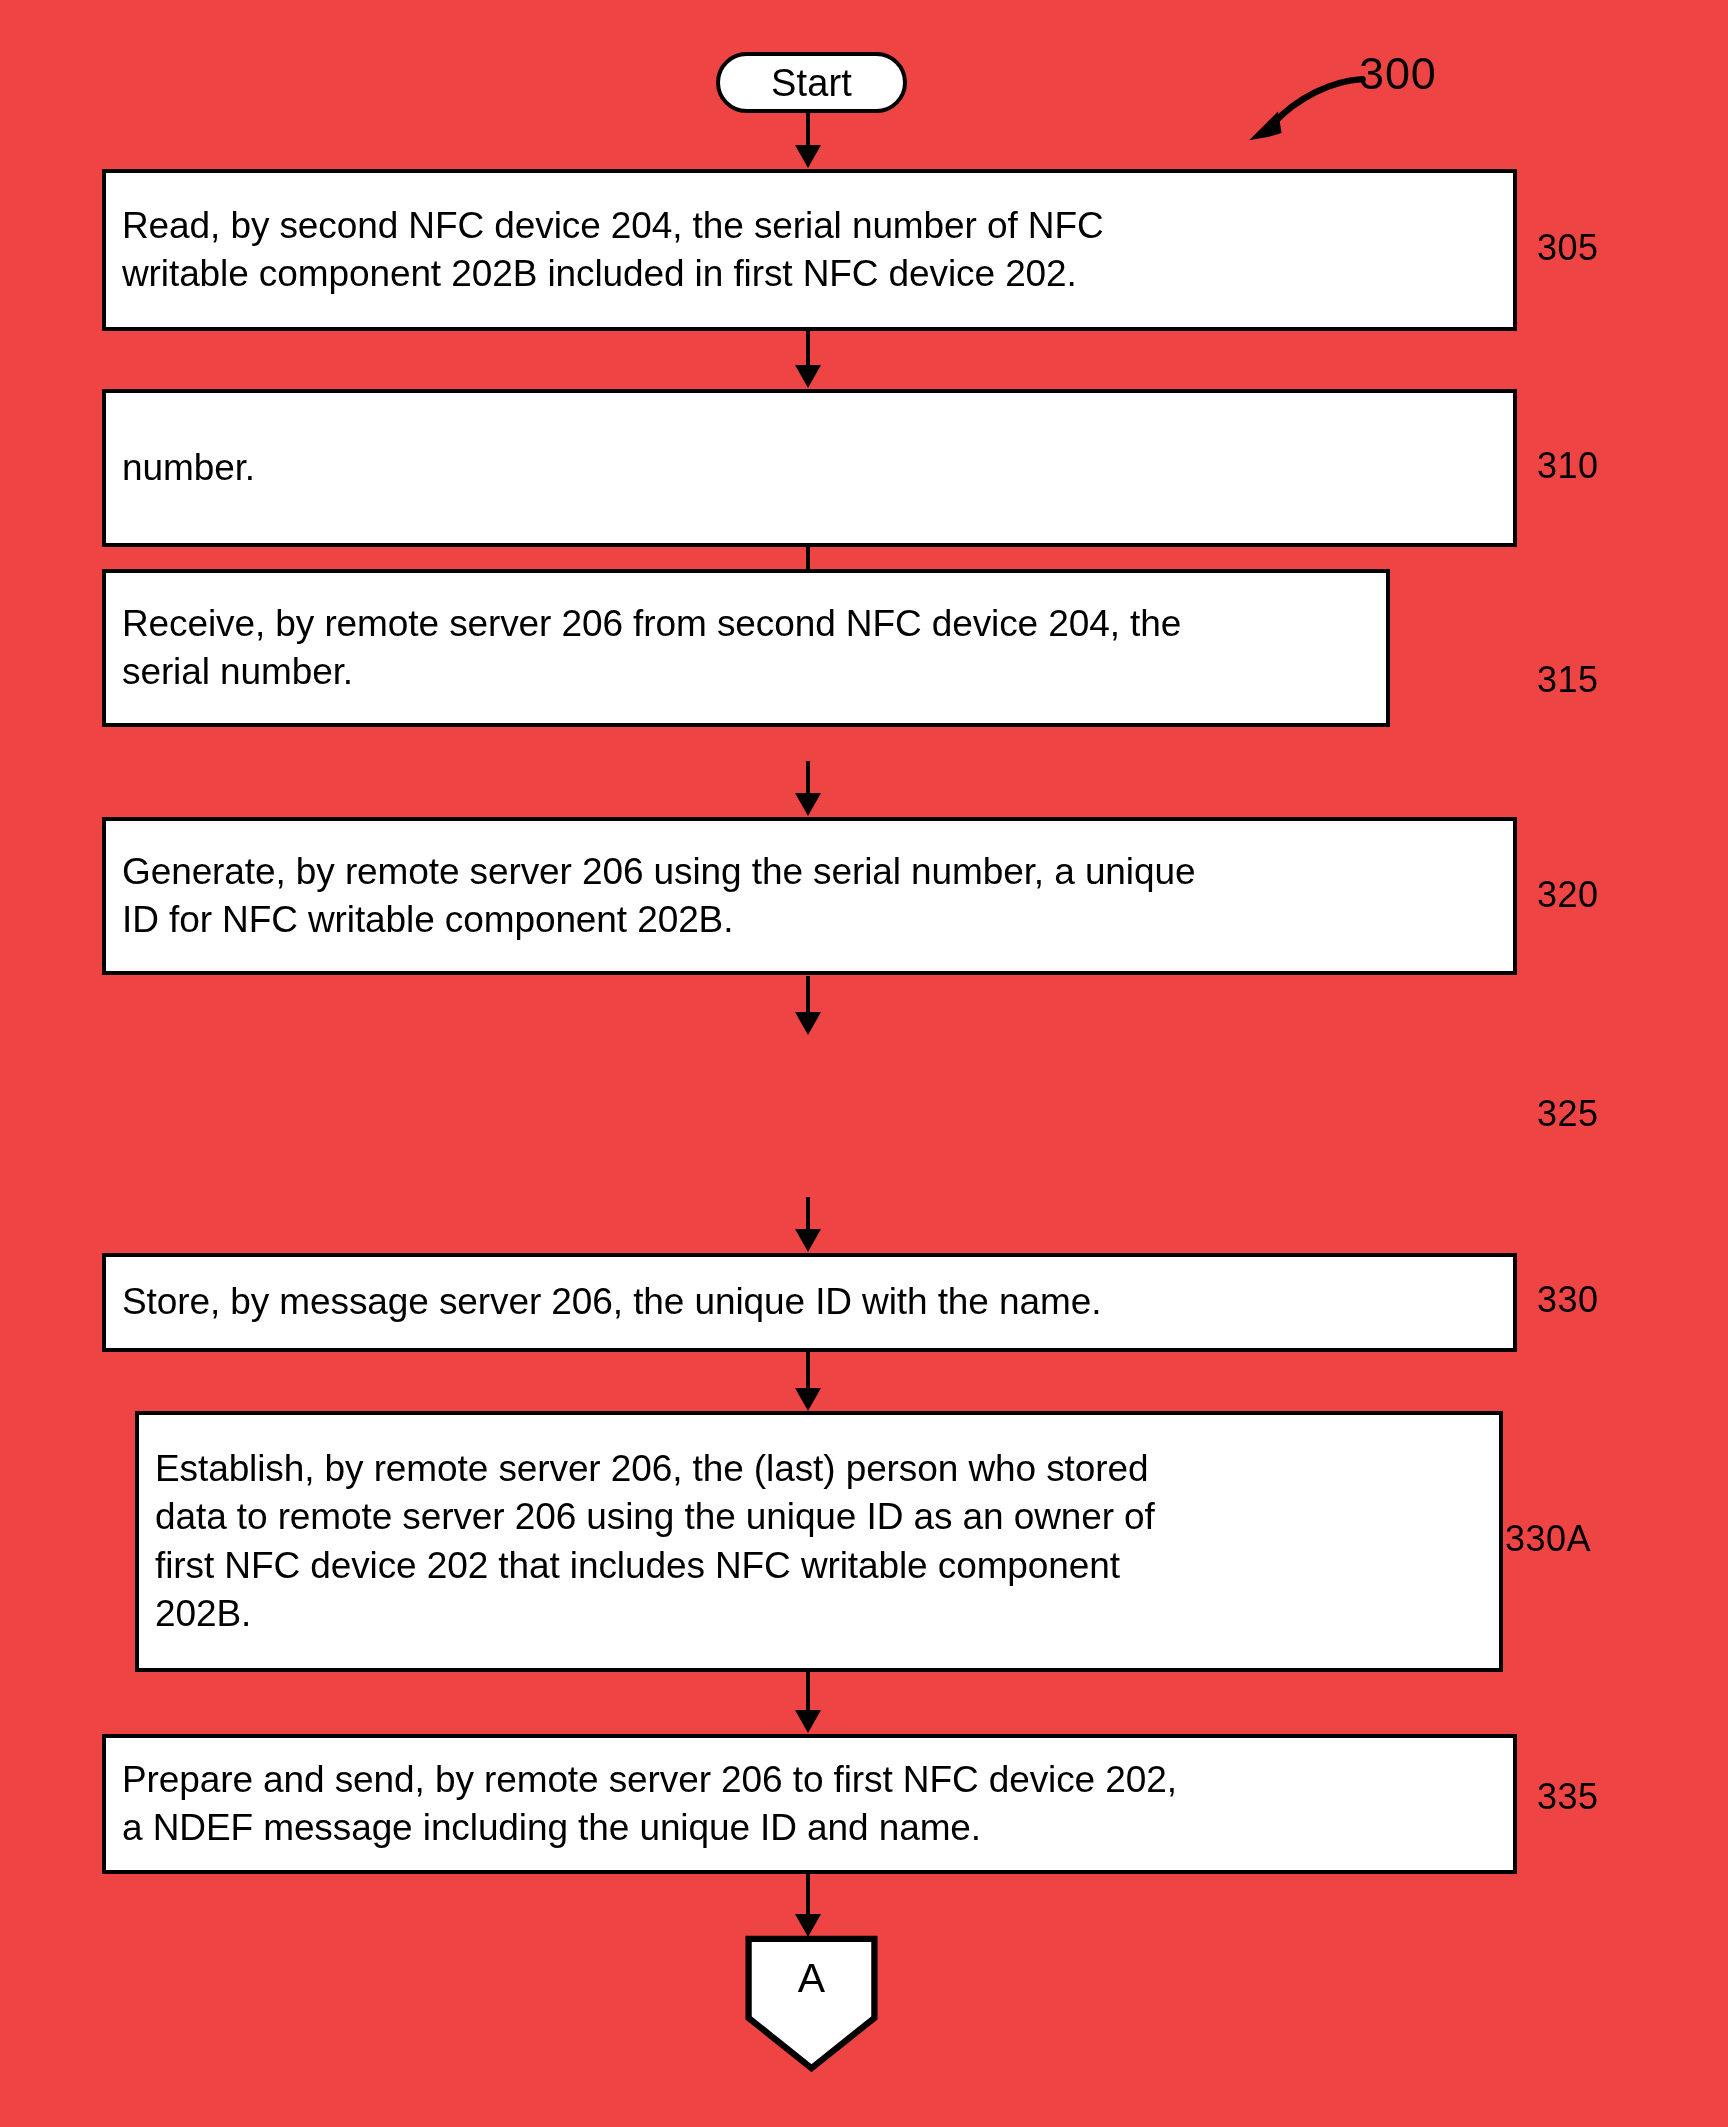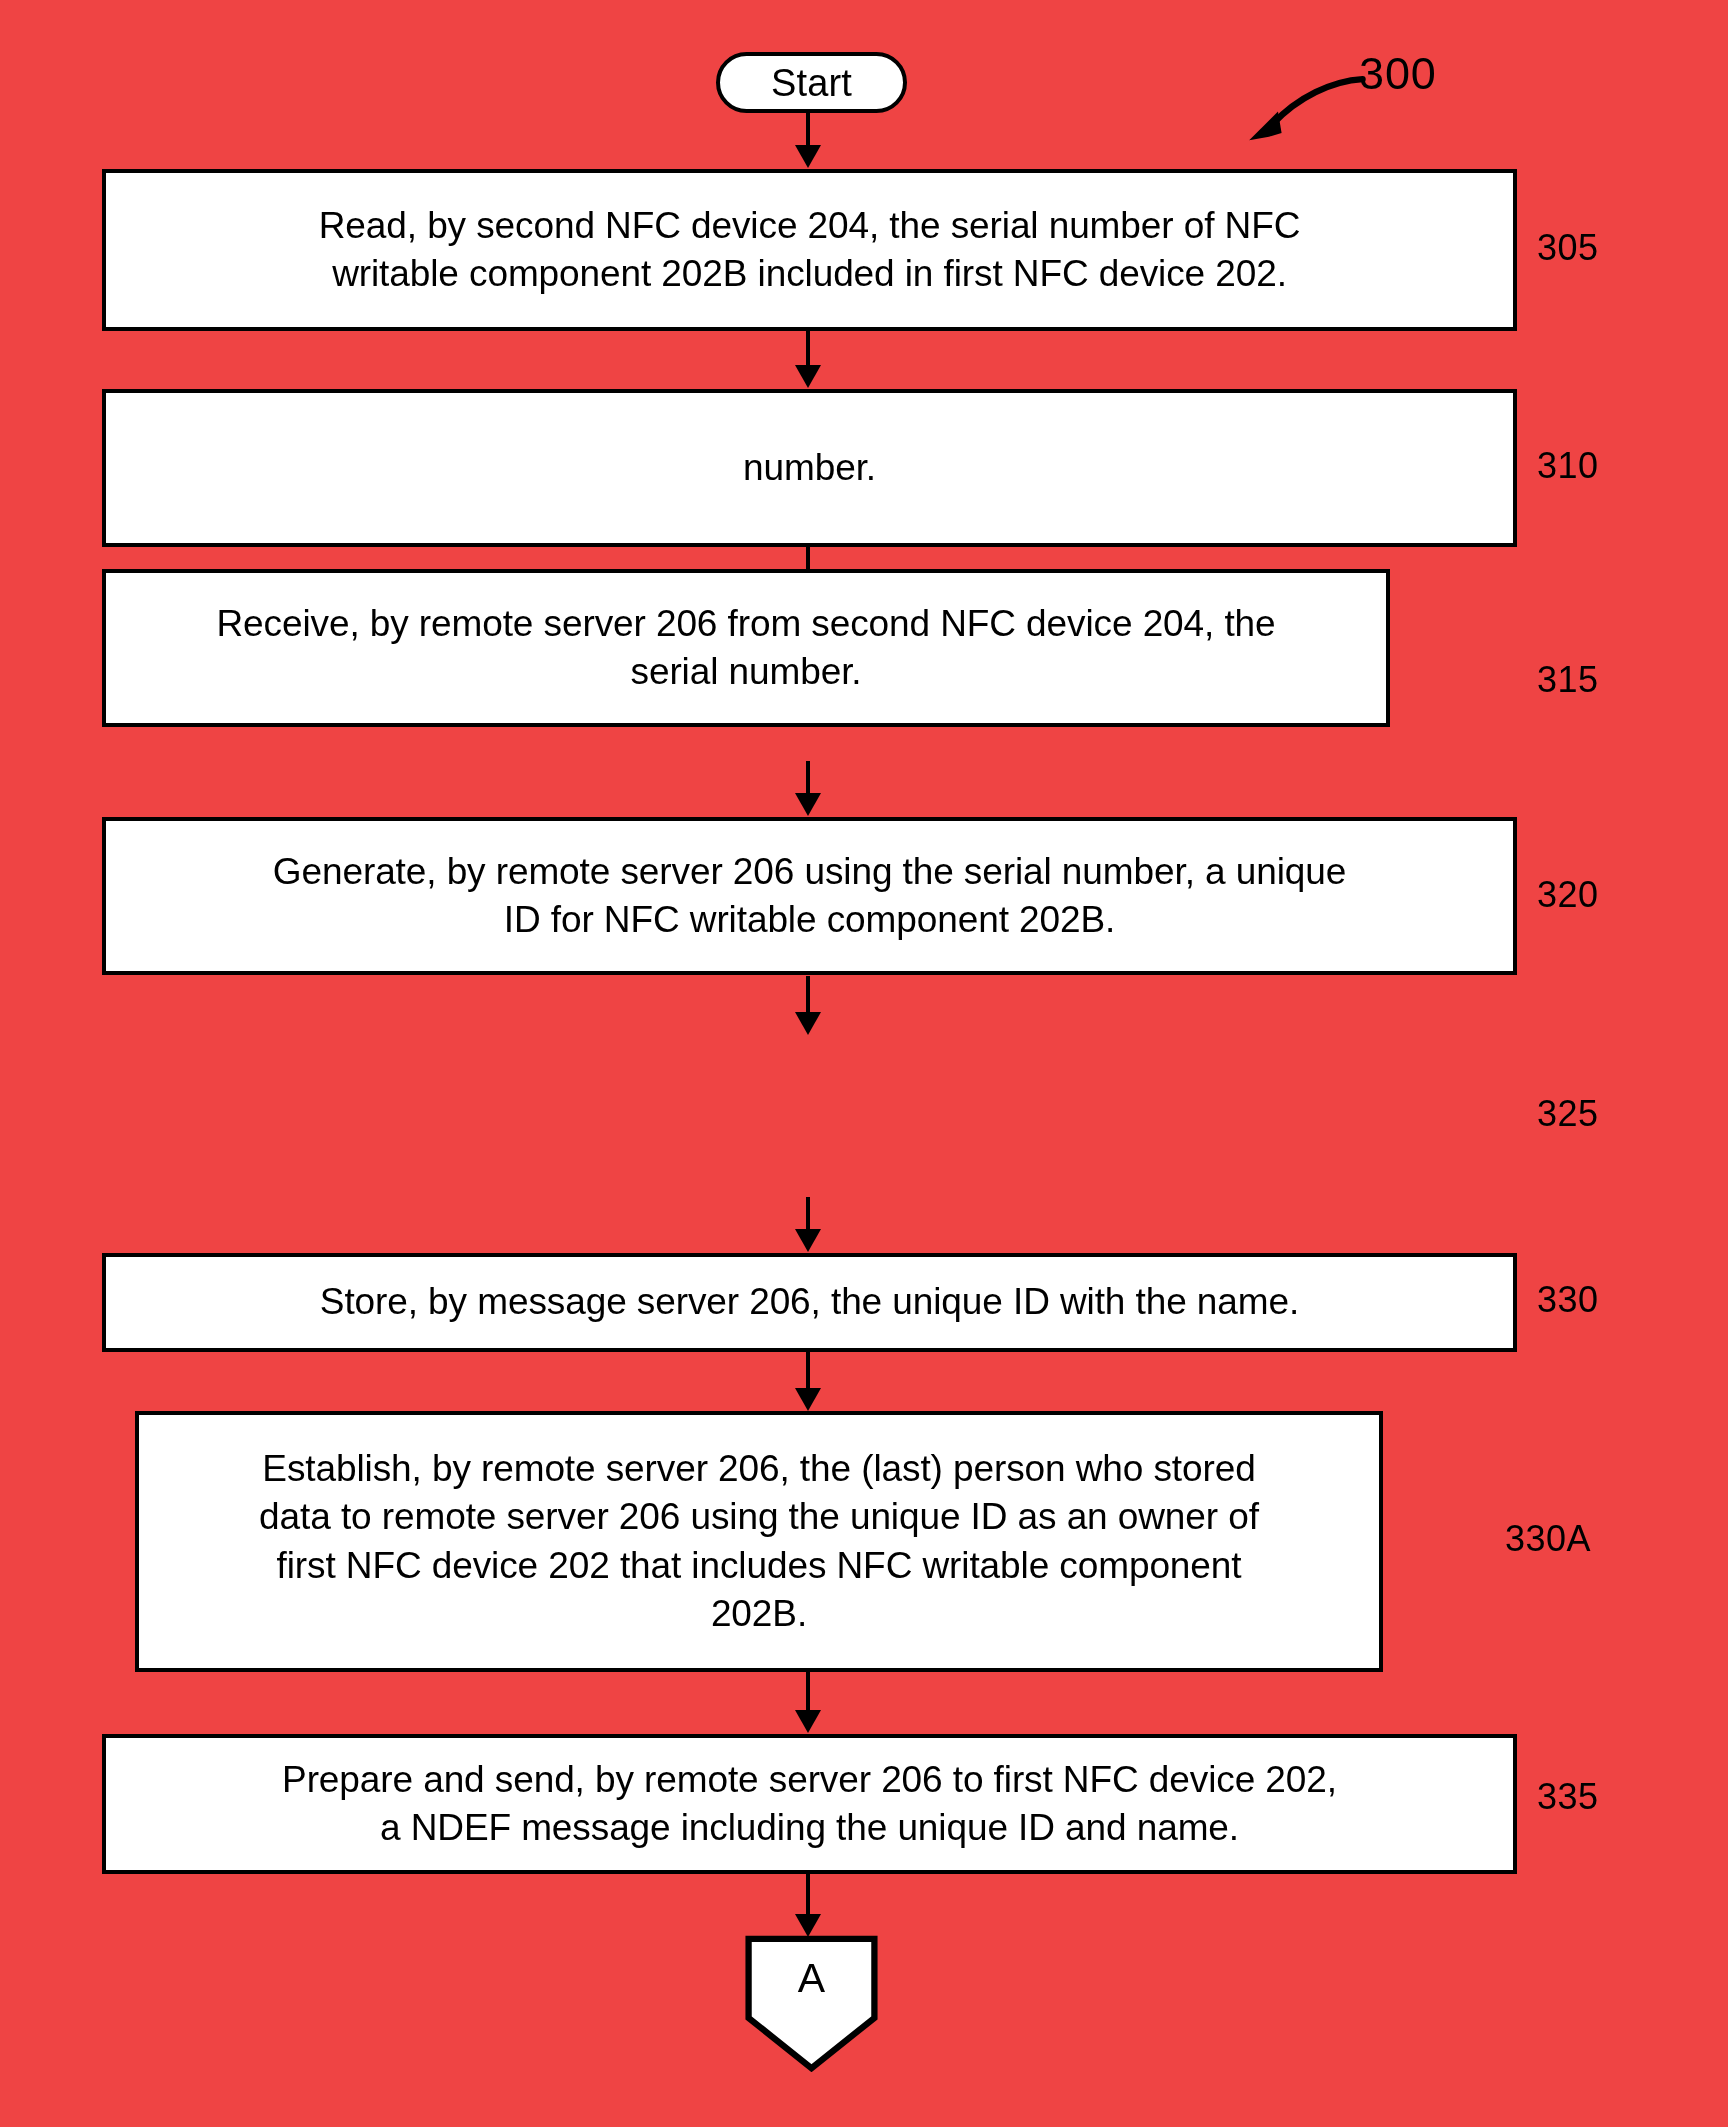--- a/index.html
+++ b/index.html
@@ -64,21 +64,21 @@
     background: #fff;
     box-sizing: border-box;
     display: flex;
     align-items: center;
     justify-content: center;
     padding: 5.4px 16px;
   }
   .proc-box .txt {
     font-size: 37px;
     line-height: 1.30;
-    text-align: center;
+    text-align: left;
     width: 100%;
     letter-spacing: -0.1px;
   }
 
   
   .step-num {
     position: absolute;
     font-size: 36px;
     line-height: 1;
     letter-spacing: 0.5px;
@@ -211,21 +211,21 @@
       <div>Store, by message server 206, the unique ID with the name.</div>
     </div>
   </div>
   <div class="step-num" style="left:1537px; top:1282px;">330</div>
 
   <div class="connector" style="left:795px; top:1352px; height:59px;">
     <div class="stem" style="height:36px;"></div>
     <div class="head" style="top:36px;"></div>
   </div>
 
-  <div class="proc-box" style="left:135px; top:1411px; height:261px; width:1248px;">
+  <div class="proc-box" style="left:135px; top:1411px; height:261px; width:1368px;">
     <div class="txt">
       <div>Establish, by remote server 206, the (last) person who stored</div>
       <div>data to remote server 206 using the unique ID as an owner of</div>
       <div>first NFC device 202 that includes NFC writable component</div>
       <div>202B.</div>
     </div>
   </div>
   <div class="step-num" style="left:1505px; top:1521px;">330A</div>
 
   <div class="connector" style="left:795px; top:1672px; height:61px;">

